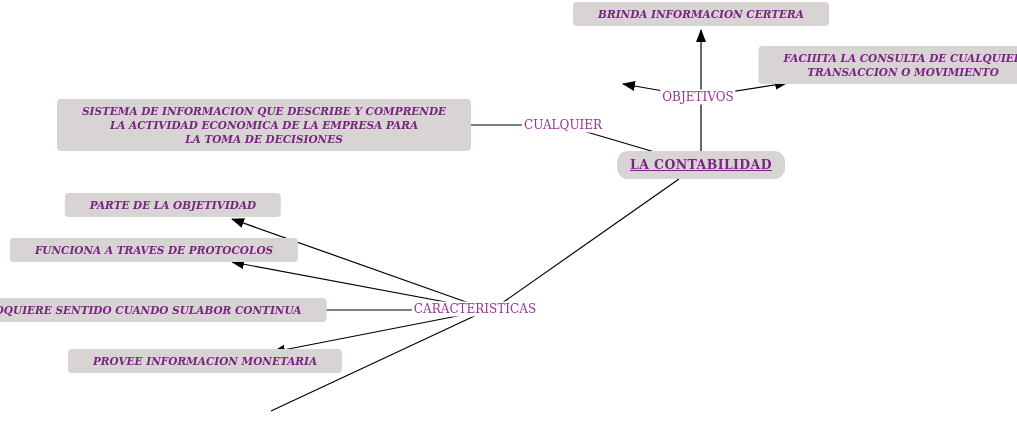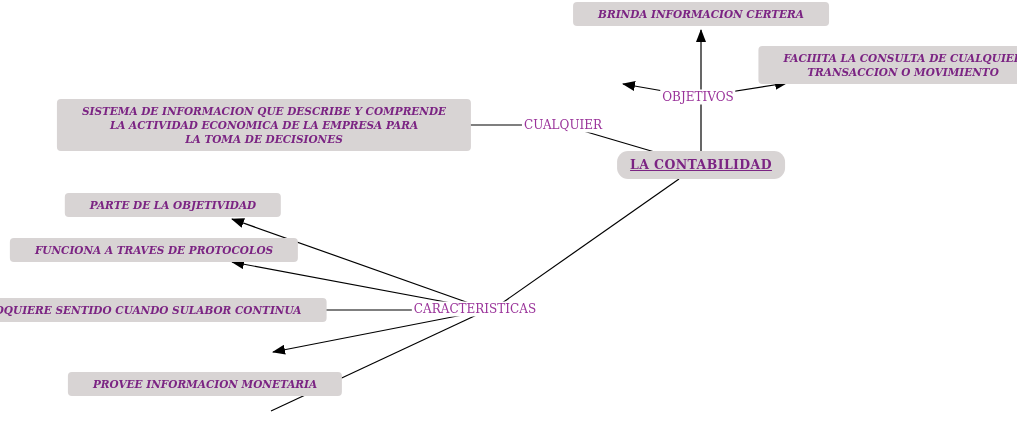--- a/index.html
+++ b/index.html
@@ -89,21 +89,21 @@
 LA TOMA DE DECISIONES</div>
 
   <div class="node title-node" style="left:701px; top:165px;">LA CONTABILIDAD</div>
 
   <div class="node" style="left:173px; top:205px;">PARTE DE LA OBJETIVIDAD</div>
 
   <div class="node" style="left:154px; top:250px;">FUNCIONA A TRAVES DE PROTOCOLOS</div>
 
   <div class="node" style="left:144px; top:310px;">ADQUIERE SENTIDO CUANDO SULABOR CONTINUA</div>
 
-  <div class="node" style="left:205px; top:384px;">PROVEE INFORMACION MONETARIA</div>
+  <div class="node" style="left:205px; top:361px;">PROVEE INFORMACION MONETARIA</div>
 
 
   <div class="link-label" style="left:698px; top:97px;">OBJETIVOS</div>
 
   <div class="link-label" style="left:563px; top:125px;">CUALQUIER</div>
 
   <div class="link-label" style="left:475px; top:309px;">CARACTERISTICAS</div>
 
 </div>
 

